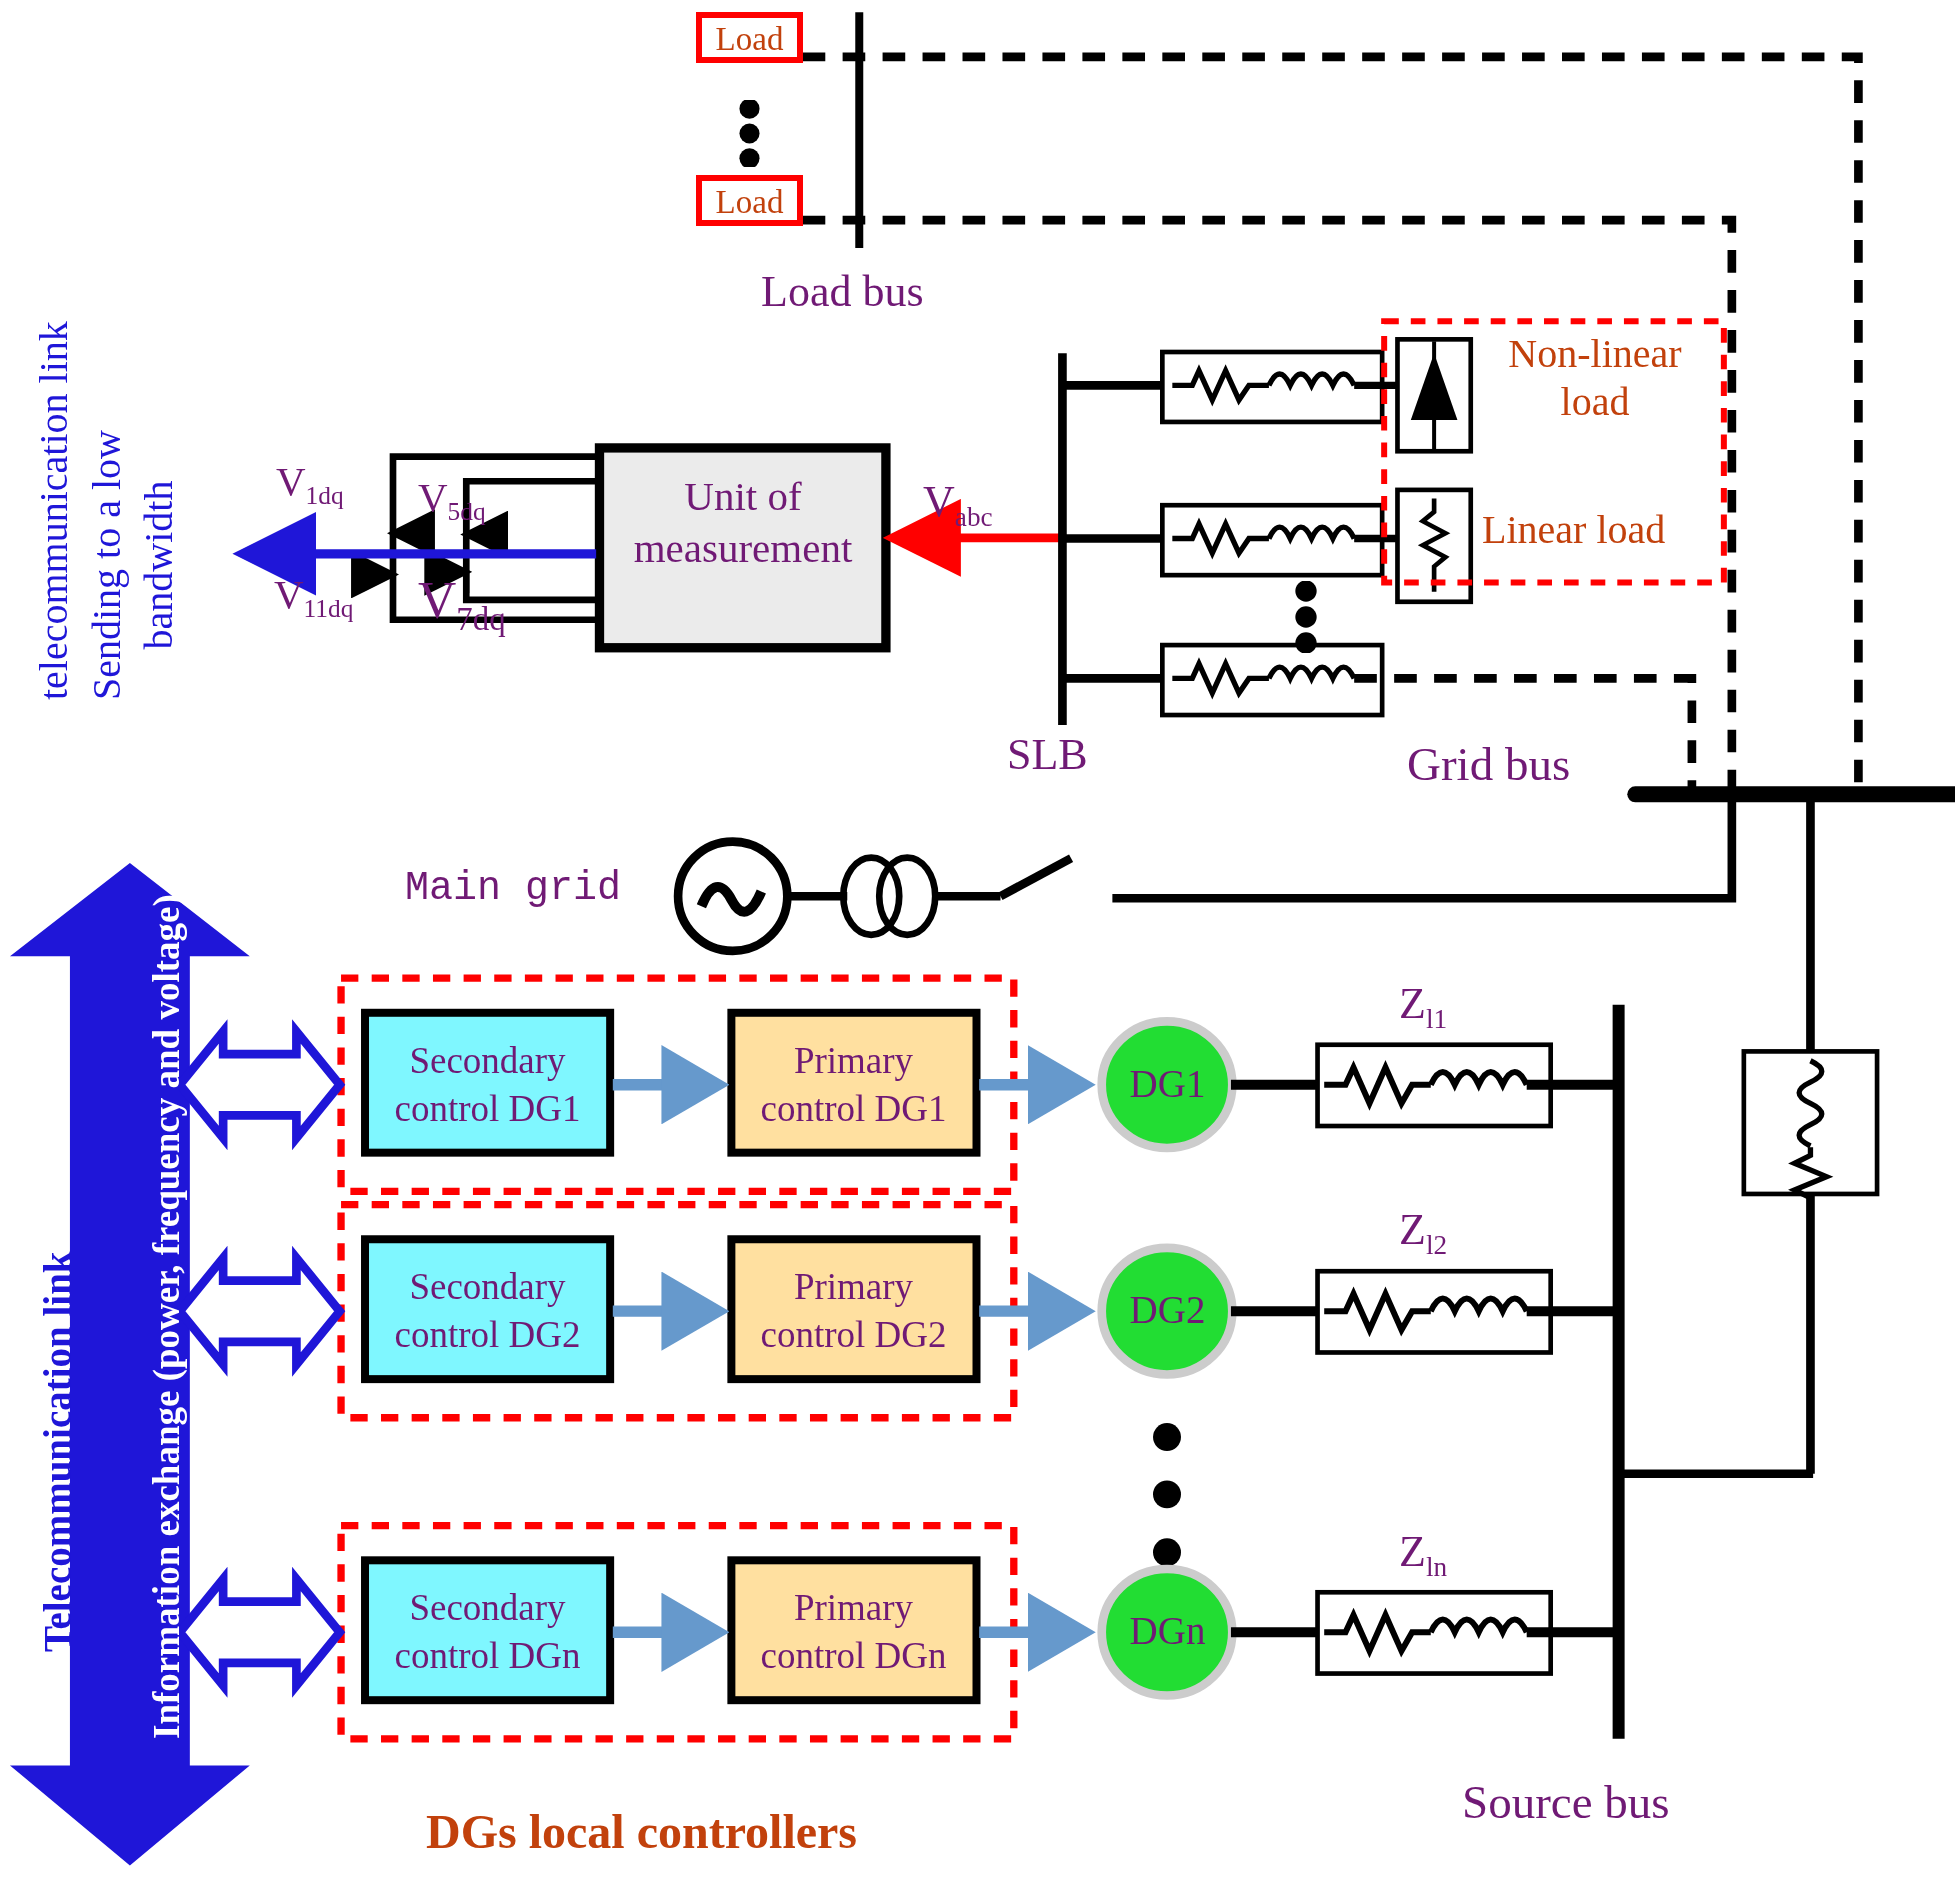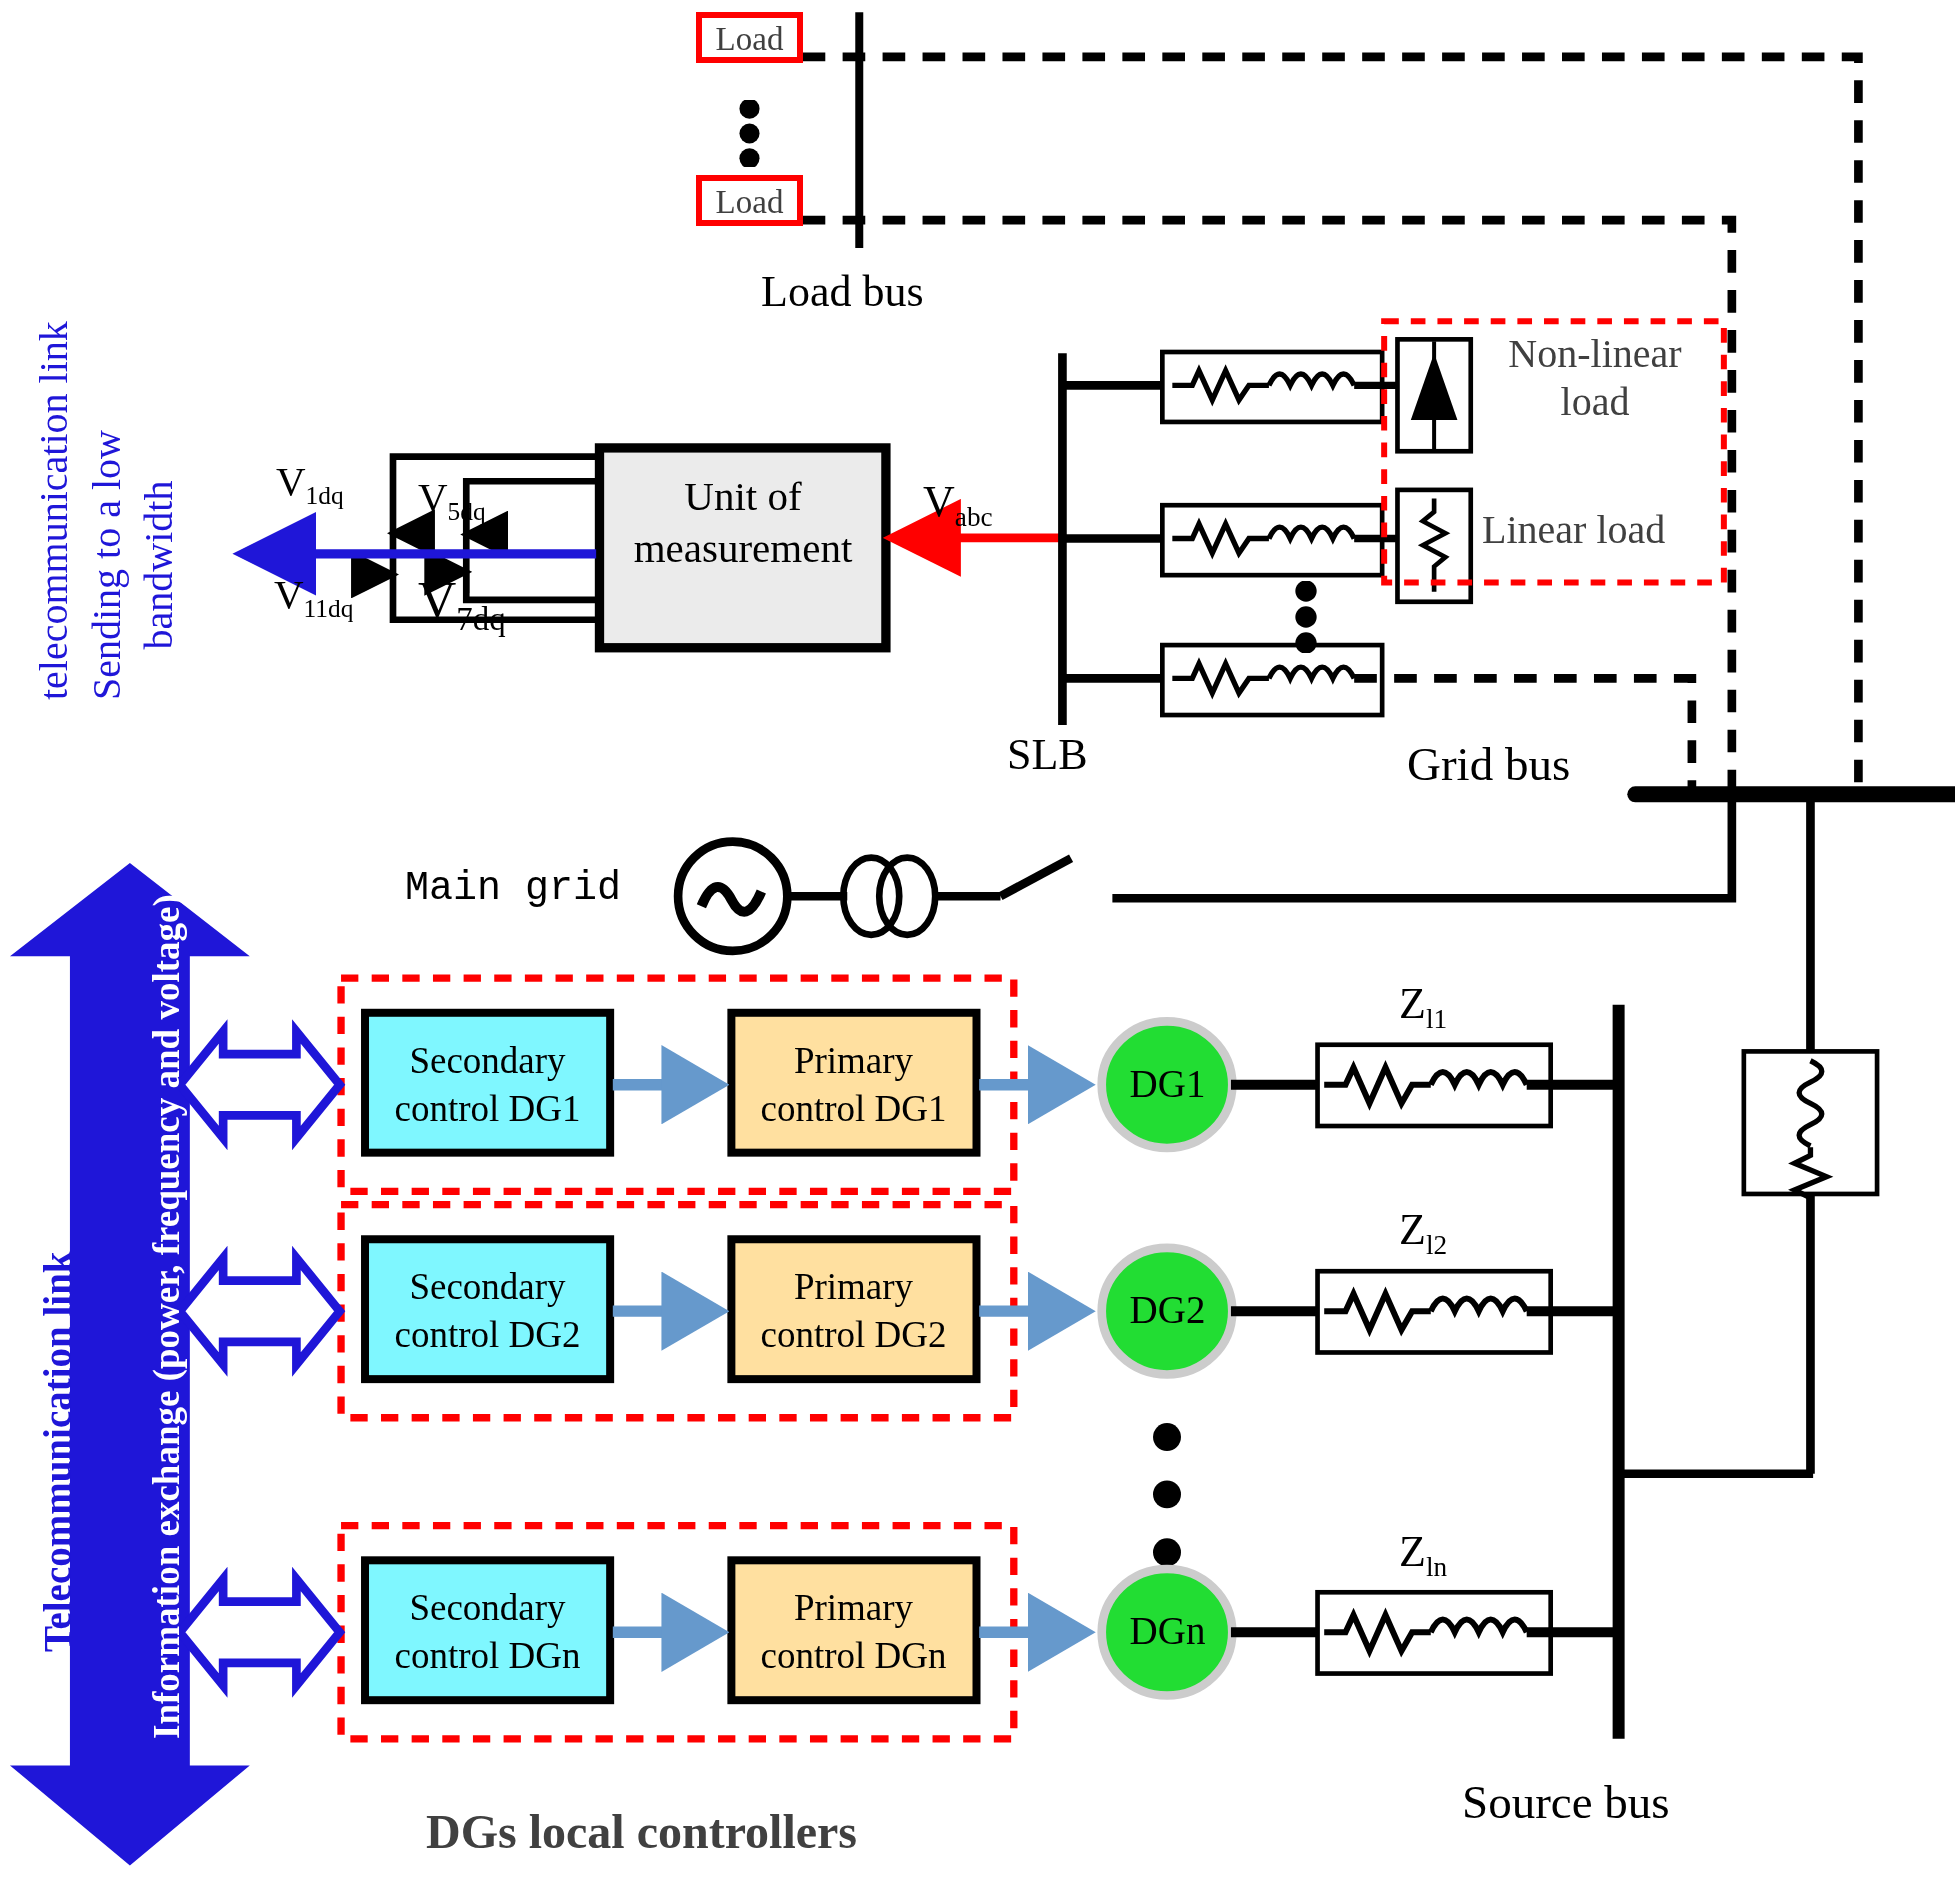--- a/index.html
+++ b/index.html
@@ -1,20 +1,20 @@
 <!DOCTYPE html>
 <html style="font-size:10.7px"><head>
 <meta charset="utf-8">
 <style>
   html,body{margin:0;padding:0;background:#fff;}
   body{font-family:"Liberation Serif",serif;}
   #root{position:relative;width:1955px;height:1895px;background:#fff;overflow:hidden;}
   svg.layer{position:absolute;left:0;top:0;width:1955px;height:1895px;pointer-events:none;}
-  .lbl{position:absolute;white-space:nowrap;font-family:"Liberation Serif",serif;color:#000000;}
-  .red{color:#404040;}
+  .lbl{position:absolute;white-space:nowrap;font-family:"Liberation Serif",serif;color:#701a75;}
+  .red{color:#c2410c;}
   .blue{color:#1f16d8;}
   .white{color:#ffffff;}
   .ctr{text-align:center;}
   .vrot{transform-origin:0 0;}
   .sub{font-size:0.62em;vertical-align:sub;}
 </style>
 </head>
 <body>
 
 <div id="root">

